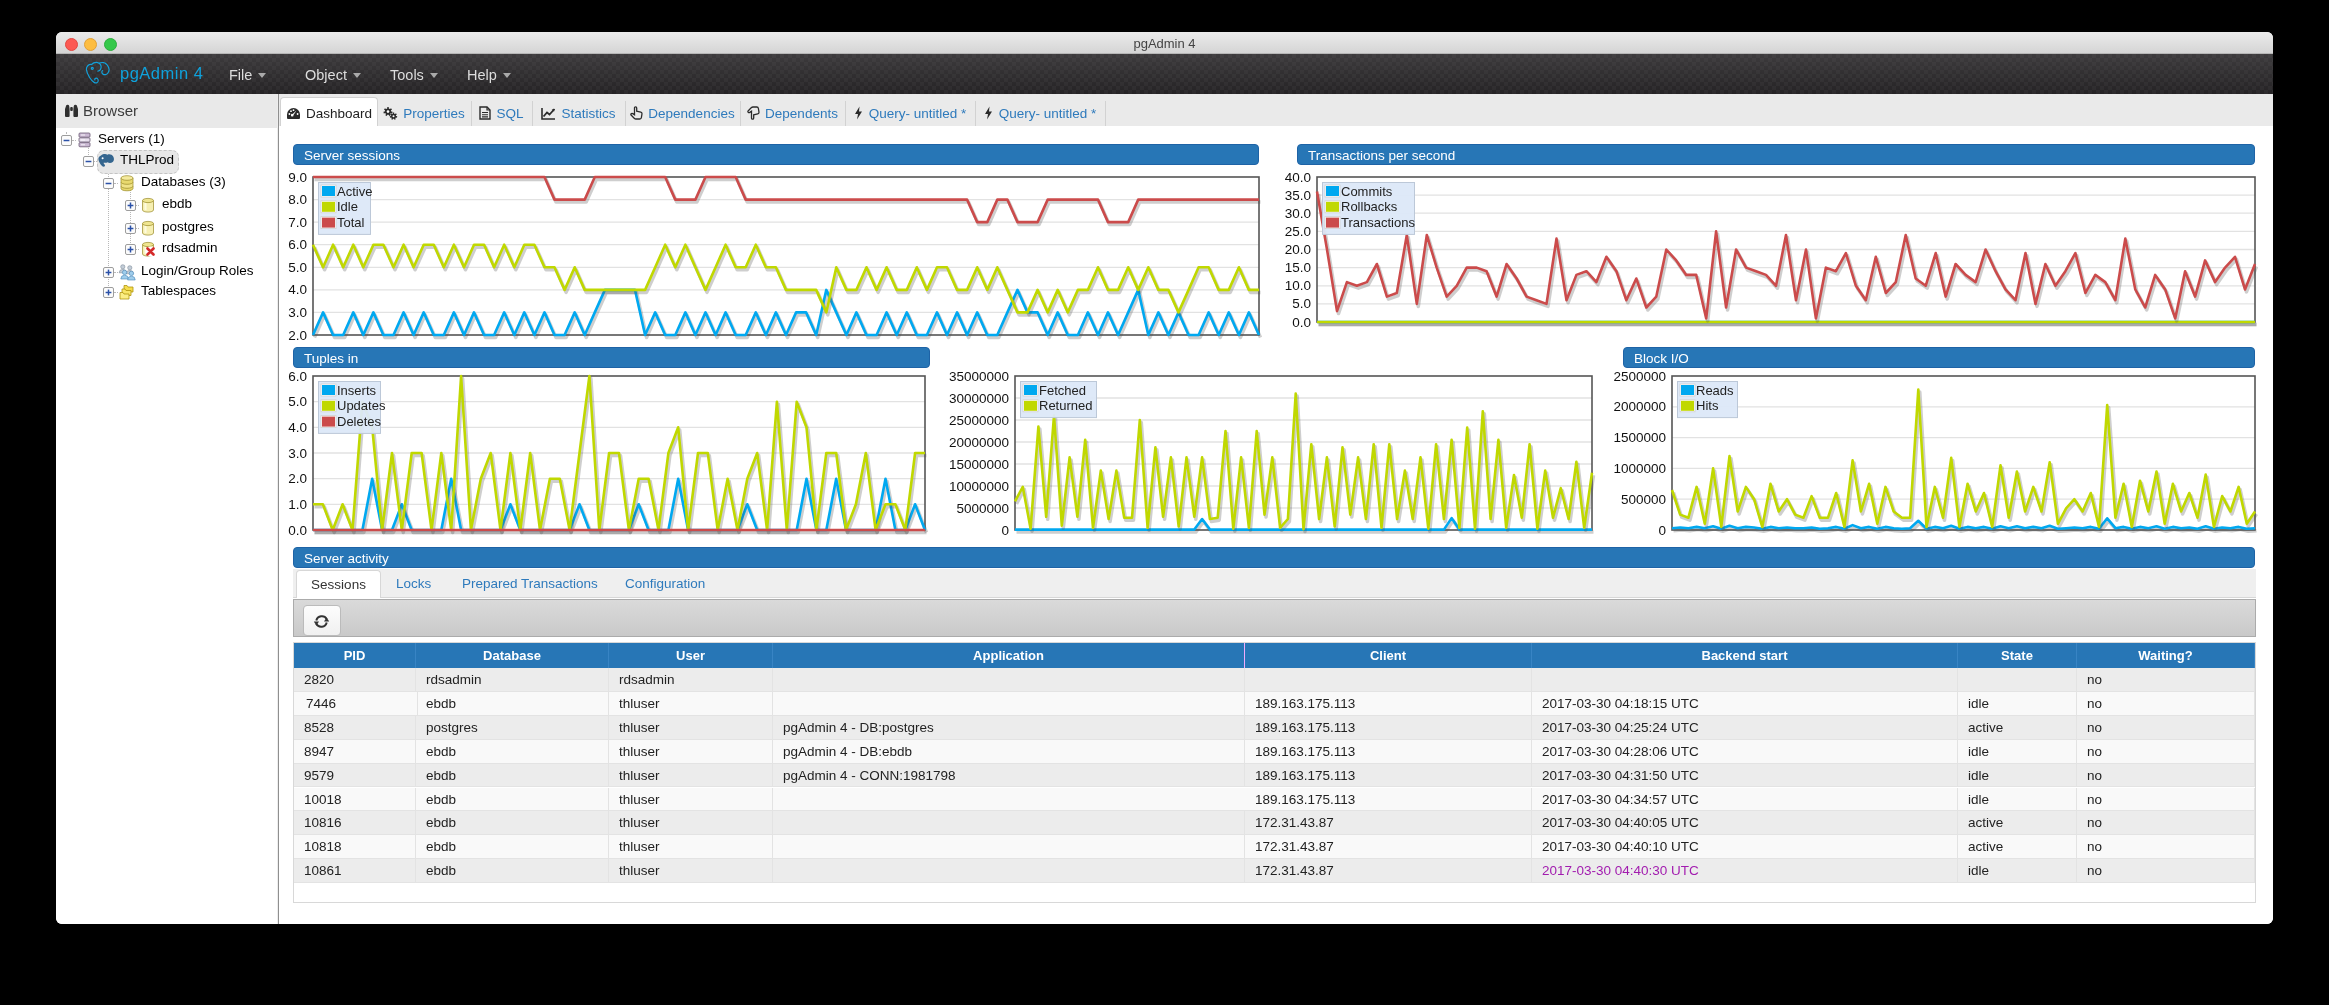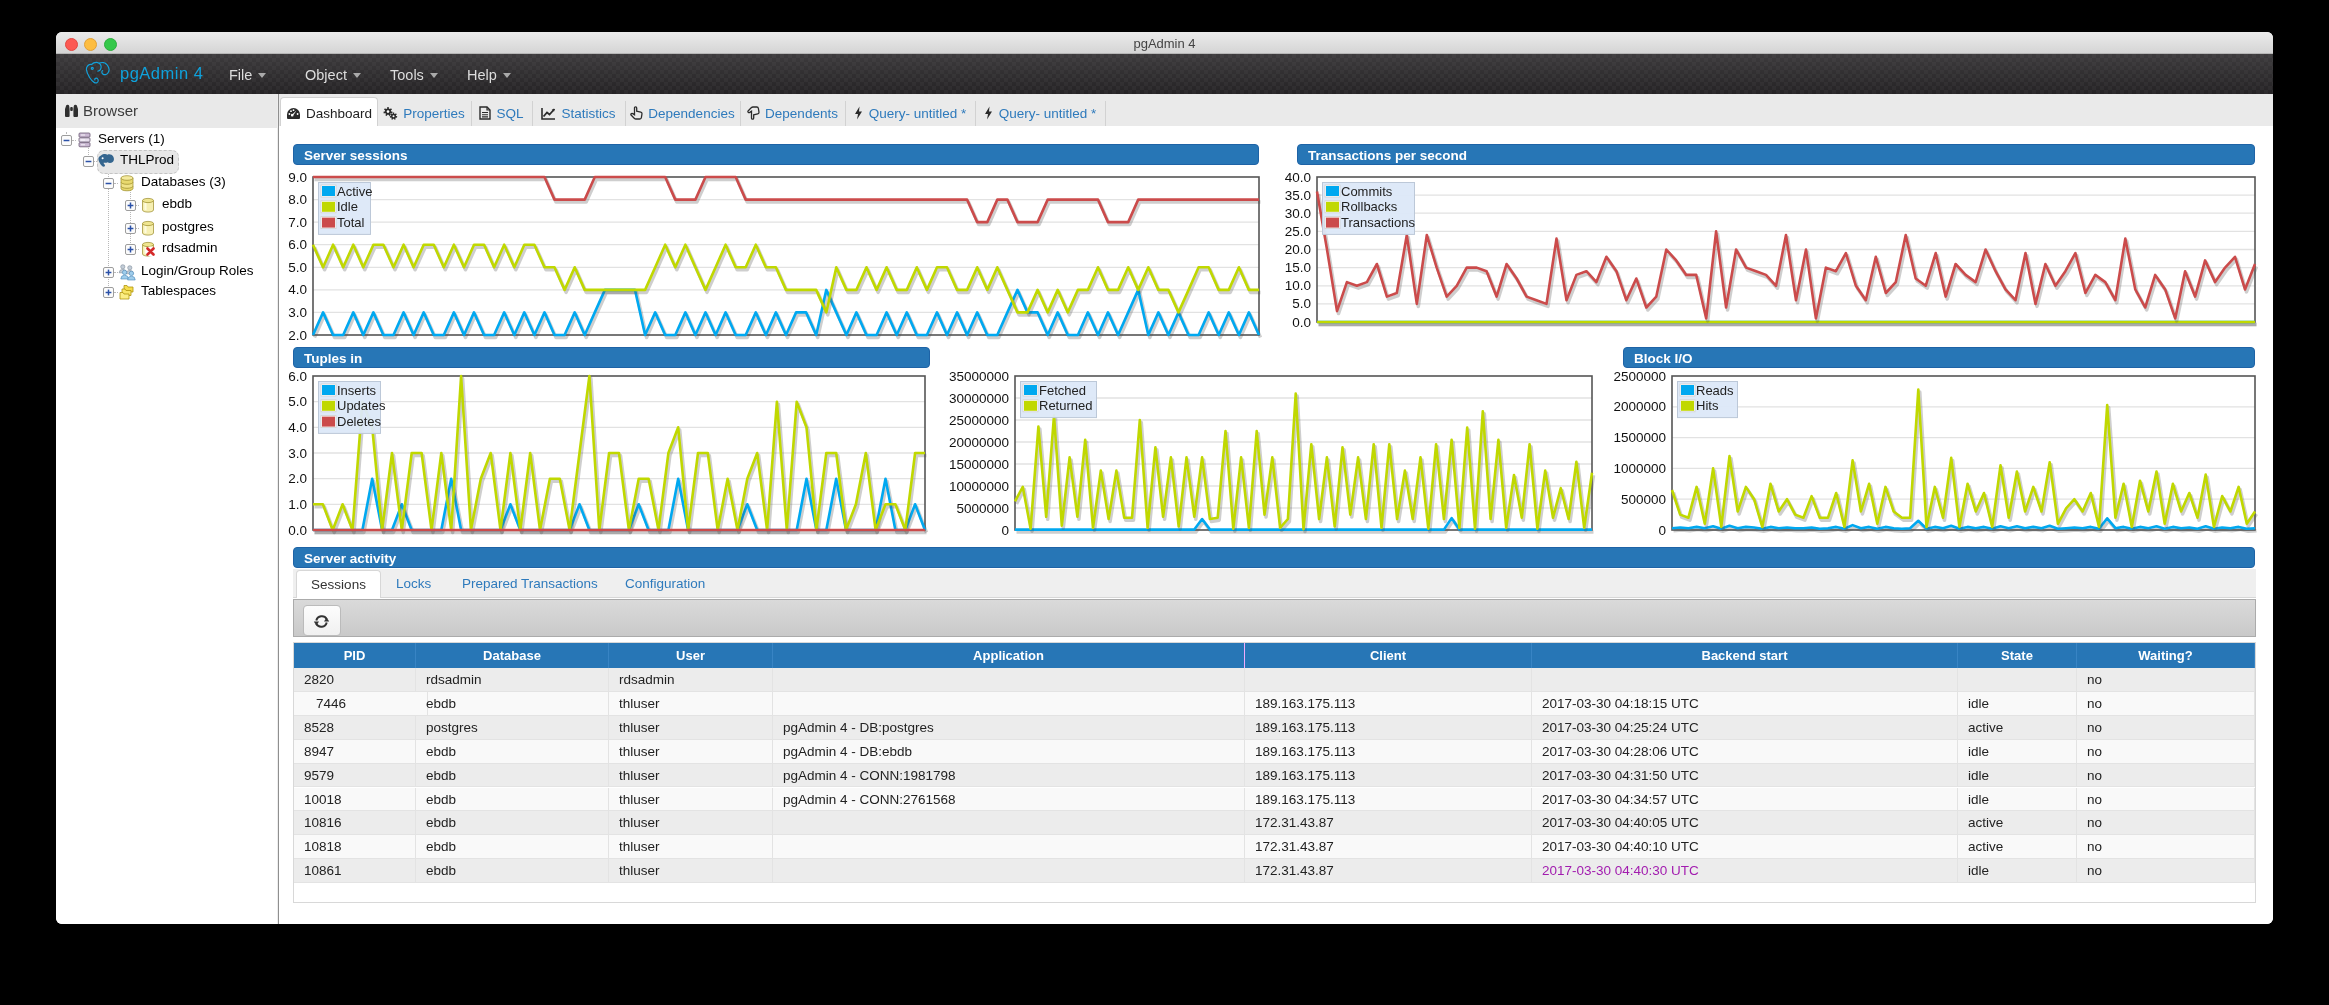--- a/index.html
+++ b/index.html
@@ -20,21 +20,21 @@
 .sidebar { position:absolute; left:0; top:62px; width:221px; bottom:0; background:#fff; }
 .browser-head { position:absolute; left:0; top:0; width:100%; height:34px; background:#e9e9e9; }
 .browser-head span { position:absolute; left:27px; top:8px; font-size:15px; color:#3c3c3c; }
 .sep { position:absolute; left:221px; top:62px; width:1px; bottom:0; background:#ededed; }
 .sep2 { position:absolute; left:222px; top:62px; width:1px; bottom:0; background:#8f8f8f; }
 .treelabel { position:absolute; font-size:13.5px; color:#000; white-space:nowrap; }
 .tabbar { position:absolute; left:223px; right:0; top:62px; height:32px; background:#eaeaea; }
 .tab { position:absolute; top:7px; height:25px; line-height:25px; font-size:13.5px; color:#2e7abc; border-right:1px solid #d2d2d2; text-align:center; }
 .tab.active { top:3px; height:29px; line-height:31px; background:#fff; color:#222; border:1px solid #d2d2d2; border-bottom:none; border-radius:4px 4px 0 0; }
 .content { position:absolute; left:223px; top:94px; right:0; bottom:0; background:#fff; }
-.phead { position:absolute; height:21px; background:#2776b6; border-radius:4px; border:1px solid #1e63a6; color:#fff; font-weight:bold; font-size:13.5px; line-height:22px; padding-left:10px; box-sizing:border-box; }
+.phead { position:absolute; height:21px; background:#2776b6; border-radius:4px; border:1px solid #1e63a6; color:#fff; font-weight:normal; font-size:13.5px; line-height:22px; padding-left:10px; box-sizing:border-box; }
 .satab { position:absolute; font-size:13.5px; color:#2e7abc; }
 </style></head><body>
 <div id="win">
   <div class="titlebar">
     <div class="tl" style="left:8.5px;background:#fc5953;border:0.5px solid #e14942"></div>
     <div class="tl" style="left:28px;background:#fdbd40;border:0.5px solid #e0a037"></div>
     <div class="tl" style="left:48px;background:#34c84a;border:0.5px solid #2dad3f"></div>
     <div class="title">pgAdmin 4</div>
   </div>
   <div class="navbar">
@@ -447,21 +447,21 @@
         <div style="position:absolute;left:0px;width:122px;top:0;height:100%;line-height:23.9px;padding-left:10px;font-size:13.5px;color:#222;border-right:1px solid #e3e3e3;box-sizing:border-box;overflow:hidden">2820</div>
         <div style="position:absolute;left:122px;width:193px;top:0;height:100%;line-height:23.9px;padding-left:10px;font-size:13.5px;color:#222;border-right:1px solid #e3e3e3;box-sizing:border-box;overflow:hidden">rdsadmin</div>
         <div style="position:absolute;left:315px;width:164px;top:0;height:100%;line-height:23.9px;padding-left:10px;font-size:13.5px;color:#222;border-right:1px solid #e3e3e3;box-sizing:border-box;overflow:hidden">rdsadmin</div>
         <div style="position:absolute;left:479px;width:472px;top:0;height:100%;line-height:23.9px;padding-left:10px;font-size:13.5px;color:#222;border-right:1px solid #e3e3e3;box-sizing:border-box;overflow:hidden"></div>
         <div style="position:absolute;left:951px;width:287px;top:0;height:100%;line-height:23.9px;padding-left:10px;font-size:13.5px;color:#222;border-right:1px solid #e3e3e3;box-sizing:border-box;overflow:hidden"></div>
         <div style="position:absolute;left:1238px;width:426px;top:0;height:100%;line-height:23.9px;padding-left:10px;font-size:13.5px;color:#222;border-right:1px solid #e3e3e3;box-sizing:border-box;overflow:hidden"></div>
         <div style="position:absolute;left:1664px;width:119px;top:0;height:100%;line-height:23.9px;padding-left:10px;font-size:13.5px;color:#222;border-right:1px solid #e3e3e3;box-sizing:border-box;overflow:hidden"></div>
         <div style="position:absolute;left:1783px;width:178px;top:0;height:100%;line-height:23.9px;padding-left:10px;font-size:13.5px;color:#222;border-right:1px solid #e3e3e3;box-sizing:border-box;overflow:hidden">no</div>
       </div>
       <div style="position:absolute;left:0;top:48.9px;width:100%;height:23.9px;background:#f9f9f9;border-bottom:1px solid #e3e3e3;box-sizing:border-box">
-        <div style="position:absolute;left:12px;width:122px;top:0;height:100%;line-height:23.9px;padding-left:10px;font-size:13.5px;color:#222;border-right:1px solid #e3e3e3;box-sizing:border-box;overflow:hidden">7446</div>
+        <div style="position:absolute;left:2px;width:122px;top:0;height:100%;line-height:23.9px;padding-left:10px;font-size:13.5px;color:#222;border-right:1px solid #e3e3e3;box-sizing:border-box;overflow:hidden">7446</div>
         <div style="position:absolute;left:122px;width:193px;top:0;height:100%;line-height:23.9px;padding-left:10px;font-size:13.5px;color:#222;border-right:1px solid #e3e3e3;box-sizing:border-box;overflow:hidden">ebdb</div>
         <div style="position:absolute;left:315px;width:164px;top:0;height:100%;line-height:23.9px;padding-left:10px;font-size:13.5px;color:#222;border-right:1px solid #e3e3e3;box-sizing:border-box;overflow:hidden">thluser</div>
         <div style="position:absolute;left:479px;width:472px;top:0;height:100%;line-height:23.9px;padding-left:10px;font-size:13.5px;color:#222;border-right:1px solid #e3e3e3;box-sizing:border-box;overflow:hidden"></div>
         <div style="position:absolute;left:951px;width:287px;top:0;height:100%;line-height:23.9px;padding-left:10px;font-size:13.5px;color:#222;border-right:1px solid #e3e3e3;box-sizing:border-box;overflow:hidden">189.163.175.113</div>
         <div style="position:absolute;left:1238px;width:426px;top:0;height:100%;line-height:23.9px;padding-left:10px;font-size:13.5px;color:#222;border-right:1px solid #e3e3e3;box-sizing:border-box;overflow:hidden">2017-03-30 04:18:15 UTC</div>
         <div style="position:absolute;left:1664px;width:119px;top:0;height:100%;line-height:23.9px;padding-left:10px;font-size:13.5px;color:#222;border-right:1px solid #e3e3e3;box-sizing:border-box;overflow:hidden">idle</div>
         <div style="position:absolute;left:1783px;width:178px;top:0;height:100%;line-height:23.9px;padding-left:10px;font-size:13.5px;color:#222;border-right:1px solid #e3e3e3;box-sizing:border-box;overflow:hidden">no</div>
       </div>
       <div style="position:absolute;left:0;top:72.8px;width:100%;height:23.9px;background:#ececec;border-bottom:1px solid #e3e3e3;box-sizing:border-box">
         <div style="position:absolute;left:0px;width:122px;top:0;height:100%;line-height:23.9px;padding-left:10px;font-size:13.5px;color:#222;border-right:1px solid #e3e3e3;box-sizing:border-box;overflow:hidden">8528</div>
@@ -490,21 +490,20 @@
         <div style="position:absolute;left:479px;width:472px;top:0;height:100%;line-height:23.9px;padding-left:10px;font-size:13.5px;color:#222;border-right:1px solid #e3e3e3;box-sizing:border-box;overflow:hidden">pgAdmin 4 - CONN:1981798</div>
         <div style="position:absolute;left:951px;width:287px;top:0;height:100%;line-height:23.9px;padding-left:10px;font-size:13.5px;color:#222;border-right:1px solid #e3e3e3;box-sizing:border-box;overflow:hidden">189.163.175.113</div>
         <div style="position:absolute;left:1238px;width:426px;top:0;height:100%;line-height:23.9px;padding-left:10px;font-size:13.5px;color:#222;border-right:1px solid #e3e3e3;box-sizing:border-box;overflow:hidden">2017-03-30 04:31:50 UTC</div>
         <div style="position:absolute;left:1664px;width:119px;top:0;height:100%;line-height:23.9px;padding-left:10px;font-size:13.5px;color:#222;border-right:1px solid #e3e3e3;box-sizing:border-box;overflow:hidden">idle</div>
         <div style="position:absolute;left:1783px;width:178px;top:0;height:100%;line-height:23.9px;padding-left:10px;font-size:13.5px;color:#222;border-right:1px solid #e3e3e3;box-sizing:border-box;overflow:hidden">no</div>
       </div>
       <div style="position:absolute;left:0;top:144.5px;width:100%;height:23.9px;background:#f9f9f9;border-bottom:1px solid #e3e3e3;box-sizing:border-box">
         <div style="position:absolute;left:0px;width:122px;top:0;height:100%;line-height:23.9px;padding-left:10px;font-size:13.5px;color:#222;border-right:1px solid #e3e3e3;box-sizing:border-box;overflow:hidden">10018</div>
         <div style="position:absolute;left:122px;width:193px;top:0;height:100%;line-height:23.9px;padding-left:10px;font-size:13.5px;color:#222;border-right:1px solid #e3e3e3;box-sizing:border-box;overflow:hidden">ebdb</div>
         <div style="position:absolute;left:315px;width:164px;top:0;height:100%;line-height:23.9px;padding-left:10px;font-size:13.5px;color:#222;border-right:1px solid #e3e3e3;box-sizing:border-box;overflow:hidden">thluser</div>
-        <div style="position:absolute;left:479px;width:472px;top:0;height:100%;line-height:23.9px;padding-left:10px;font-size:13.5px;color:#222;border-right:1px solid #e3e3e3;box-sizing:border-box;overflow:hidden">pgAdmin 4 - CONN:2761568</div>
         <div style="position:absolute;left:951px;width:287px;top:0;height:100%;line-height:23.9px;padding-left:10px;font-size:13.5px;color:#222;border-right:1px solid #e3e3e3;box-sizing:border-box;overflow:hidden">189.163.175.113</div>
         <div style="position:absolute;left:1238px;width:426px;top:0;height:100%;line-height:23.9px;padding-left:10px;font-size:13.5px;color:#222;border-right:1px solid #e3e3e3;box-sizing:border-box;overflow:hidden">2017-03-30 04:34:57 UTC</div>
         <div style="position:absolute;left:1664px;width:119px;top:0;height:100%;line-height:23.9px;padding-left:10px;font-size:13.5px;color:#222;border-right:1px solid #e3e3e3;box-sizing:border-box;overflow:hidden">idle</div>
         <div style="position:absolute;left:1783px;width:178px;top:0;height:100%;line-height:23.9px;padding-left:10px;font-size:13.5px;color:#222;border-right:1px solid #e3e3e3;box-sizing:border-box;overflow:hidden">no</div>
       </div>
       <div style="position:absolute;left:0;top:168.4px;width:100%;height:23.9px;background:#ececec;border-bottom:1px solid #e3e3e3;box-sizing:border-box">
         <div style="position:absolute;left:0px;width:122px;top:0;height:100%;line-height:23.9px;padding-left:10px;font-size:13.5px;color:#222;border-right:1px solid #e3e3e3;box-sizing:border-box;overflow:hidden">10816</div>
         <div style="position:absolute;left:122px;width:193px;top:0;height:100%;line-height:23.9px;padding-left:10px;font-size:13.5px;color:#222;border-right:1px solid #e3e3e3;box-sizing:border-box;overflow:hidden">ebdb</div>
         <div style="position:absolute;left:315px;width:164px;top:0;height:100%;line-height:23.9px;padding-left:10px;font-size:13.5px;color:#222;border-right:1px solid #e3e3e3;box-sizing:border-box;overflow:hidden">thluser</div>
         <div style="position:absolute;left:479px;width:472px;top:0;height:100%;line-height:23.9px;padding-left:10px;font-size:13.5px;color:#222;border-right:1px solid #e3e3e3;box-sizing:border-box;overflow:hidden"></div>

